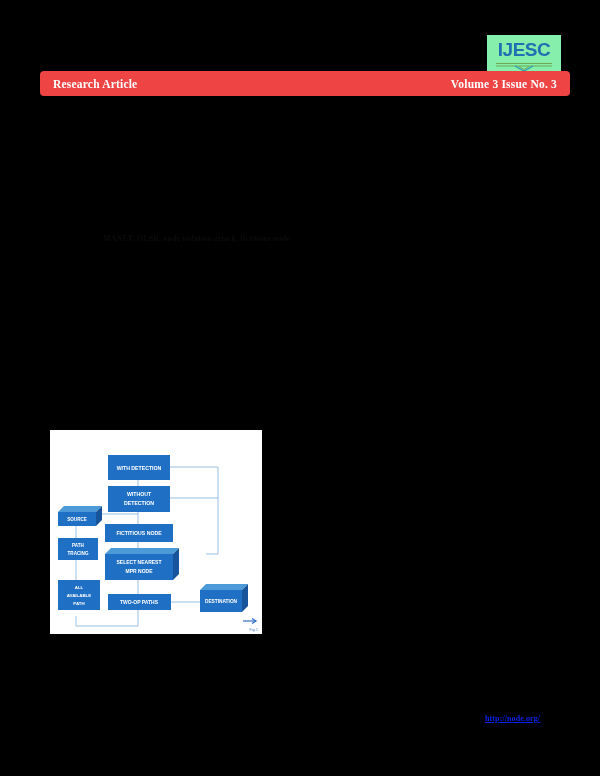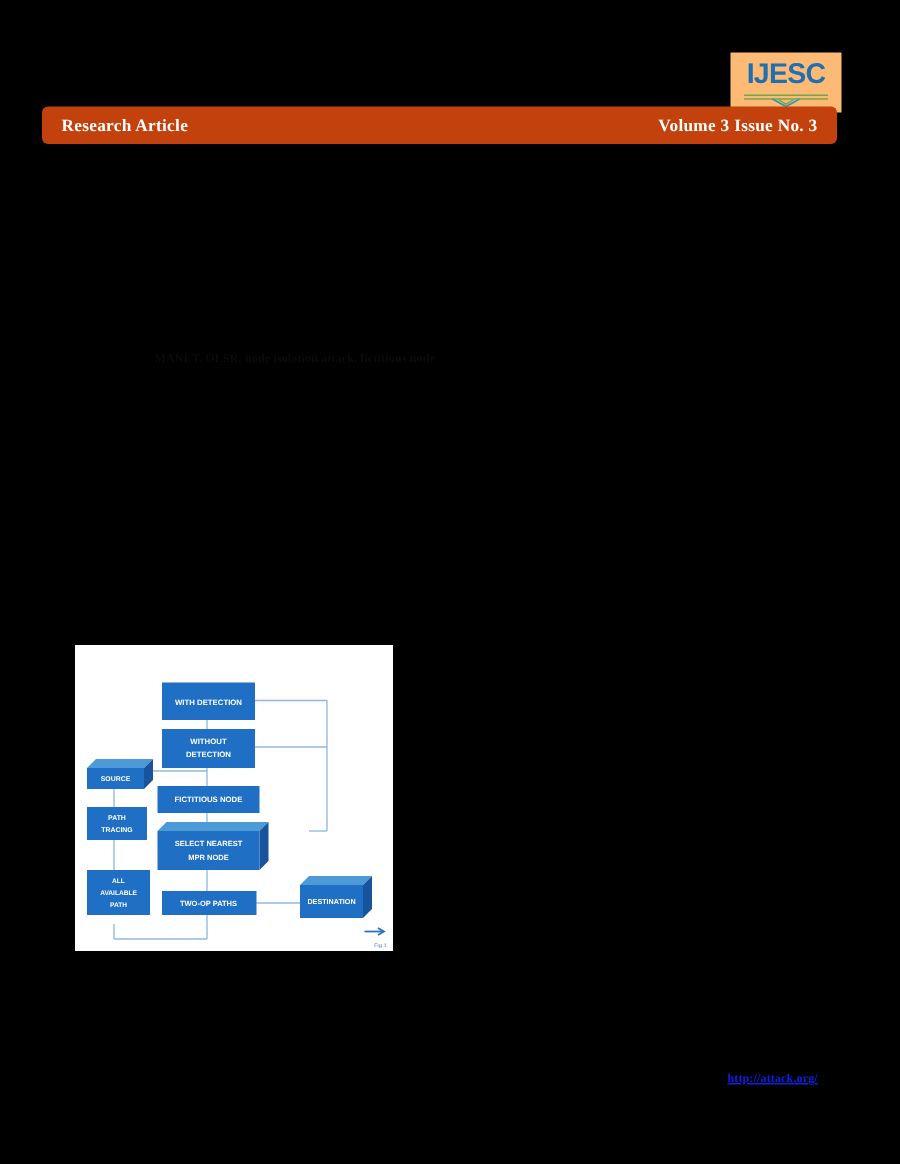--- a/index.html
+++ b/index.html
@@ -25,21 +25,21 @@
     background: #000000;
   }
 
   
   #logo-box {
     position: absolute;
     left: 487px;
     top: 35px;
     width: 74px;
     height: 40px;
-    background: #fdba74;
+    background: #86efac;
     display: flex;
     flex-direction: column;
     align-items: center;
     justify-content: center;
   }
   #logo-word {
     font-family: "Liberation Sans", sans-serif;
     font-weight: bold;
     font-size: 19px;
     letter-spacing: -0.5px;
@@ -48,25 +48,25 @@
     margin-top: 2px;
   }
   #logo-rules {
     width: 58px;
     margin-top: 3px;
   }
 
   
   #banner {
     position: absolute;
-    left: 28px;
+    left: 40px;
     top: 71px;
     width: 530px;
     height: 25px;
-    background: #c2410c;
+    background: #ef4444;
     border-radius: 4px;
     display: flex;
     align-items: center;
     justify-content: space-between;
     box-sizing: border-box;
     padding: 0 13px;
     gap: 12px;
   }
   #banner .bn-text {
     color: #ffffff;
@@ -247,15 +247,15 @@
         <polygon points="150,160 156,154 198,154 192,160" fill="#4d9ad8"></polygon>
         <polygon points="192,160 198,154 198,176 192,182" fill="#18549c"></polygon>
         <rect x="150" y="160" width="42" height="22" fill="#1f6fc4"></rect>
         <text class="fig-label" x="171" y="171.5" font-size="4.8">DESTINATION</text>
       </g>
 
     </svg>
     <div class="fig-caption">Fig.1</div>
   </div>
 
-  <a id="footer-link" href="#">http://attack.org/</a>
+  <a id="footer-link" href="#">http://node.org/</a>
 
 </div>
 
 </body></html>

